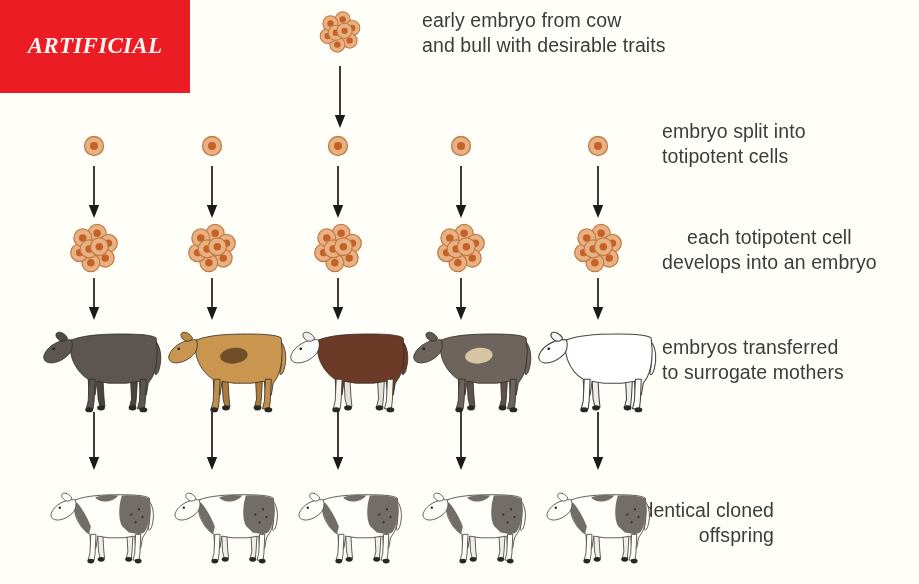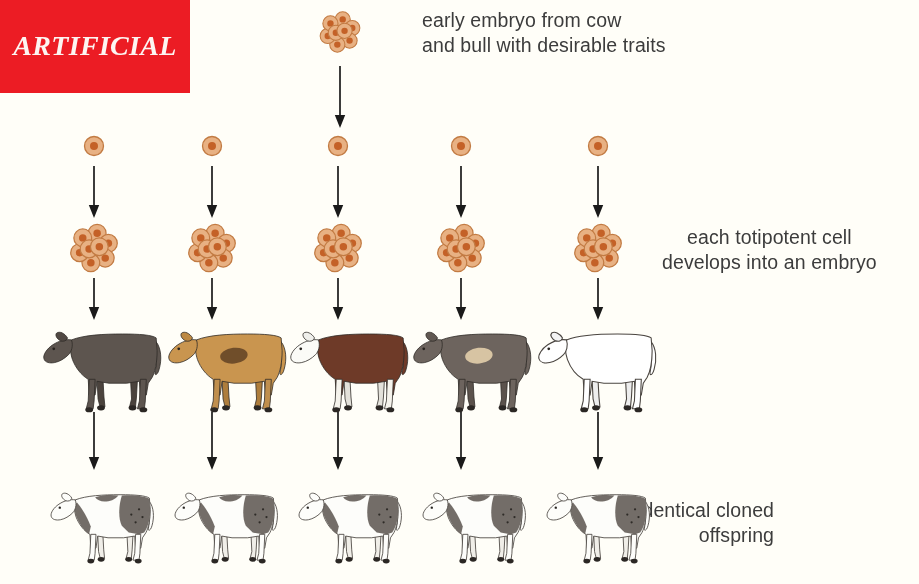--- a/index.html
+++ b/index.html
@@ -29,21 +29,21 @@
     align-items: center;
     justify-content: center;
     box-sizing: border-box;
     padding: 4px 6px 6px 6px;
   }
   #title-plate .tline {
     color: #fdf5f2;
     font-family: "Liberation Serif", serif;
     font-weight: bold;
     font-style: italic;
-    font-size: 28px;
+    font-size: 23px;
     line-height: 27px;
     letter-spacing: 0.3px;
     white-space: nowrap;
     text-align: center;
   }
 
   
   .caption {
     position: absolute;
     color: #3c3c3c;
@@ -63,22 +63,26 @@
 <body>
 
 <div id="page">
 
   <div id="title-plate">
     <div class="tline">ARTIFICIAL</div>
   </div>
 
   <div class="caption" style="left:390px; top:8px;margin-left:32px;">early embryo from cow
 and bull with desirable traits</div>
+  <div class="caption" style="left:662px; top:119px;">embryo split into
+totipotent cells</div>
   <div class="caption" style="left:662px; top:225px;text-align:center;">each totipotent cell
 develops into an embryo</div>
+  <div class="caption" style="left:662px; top:335px;">embryos transferred
+to surrogate mothers</div>
   <div class="caption" style="left:638px; top:498px;text-align:right;">identical cloned
 offspring</div>
 
   <div class="cellwrap" id="source-embryo-slot" style="left: 317px; top: 9px;">
       <svg width="46" height="46" viewBox="0 0 46 46" style="display: block; overflow: visible;">
         <g>
           <circle cx="25.67790257773274" cy="10.401458902548583" r="7.590000000000001" fill="#e8b183" stroke="#c27b43" stroke-width="1.0626000000000002"></circle>
           <circle cx="25.67790257773274" cy="10.401458902548583" r="3.1878" fill="#c05a20" opacity="0.92"></circle>
         </g>
         <g>

